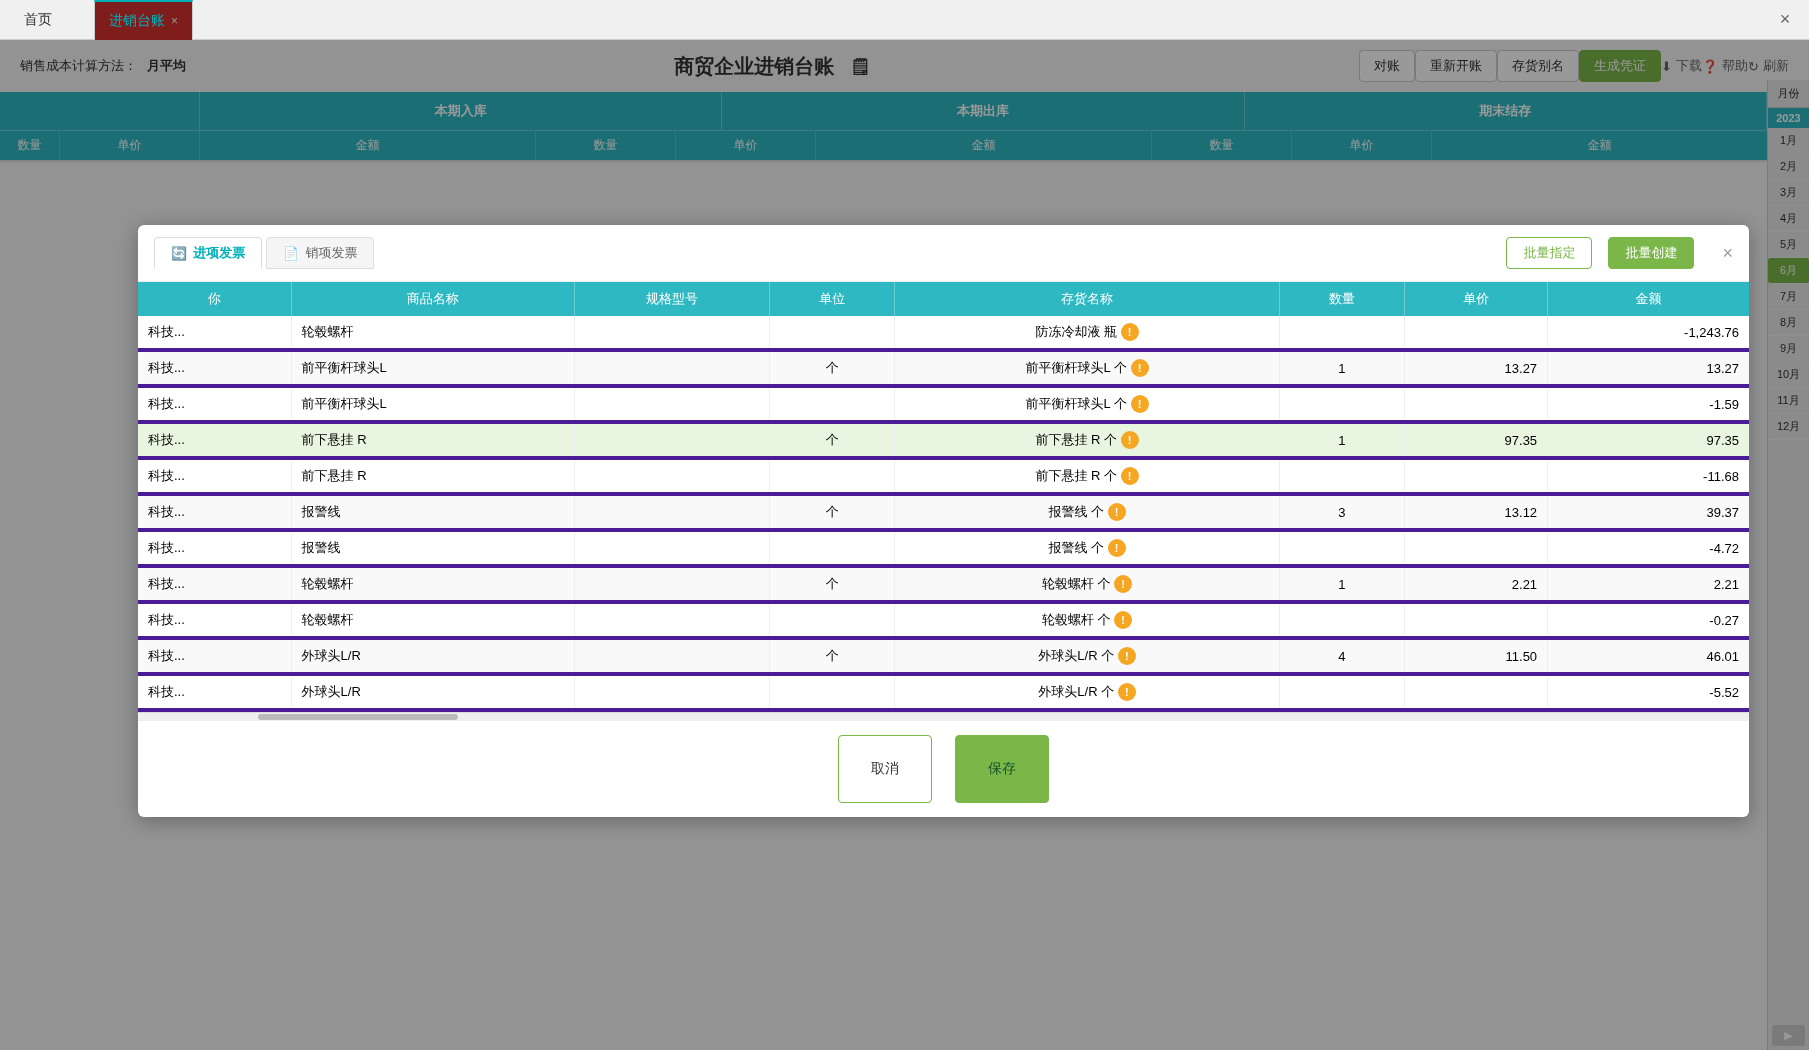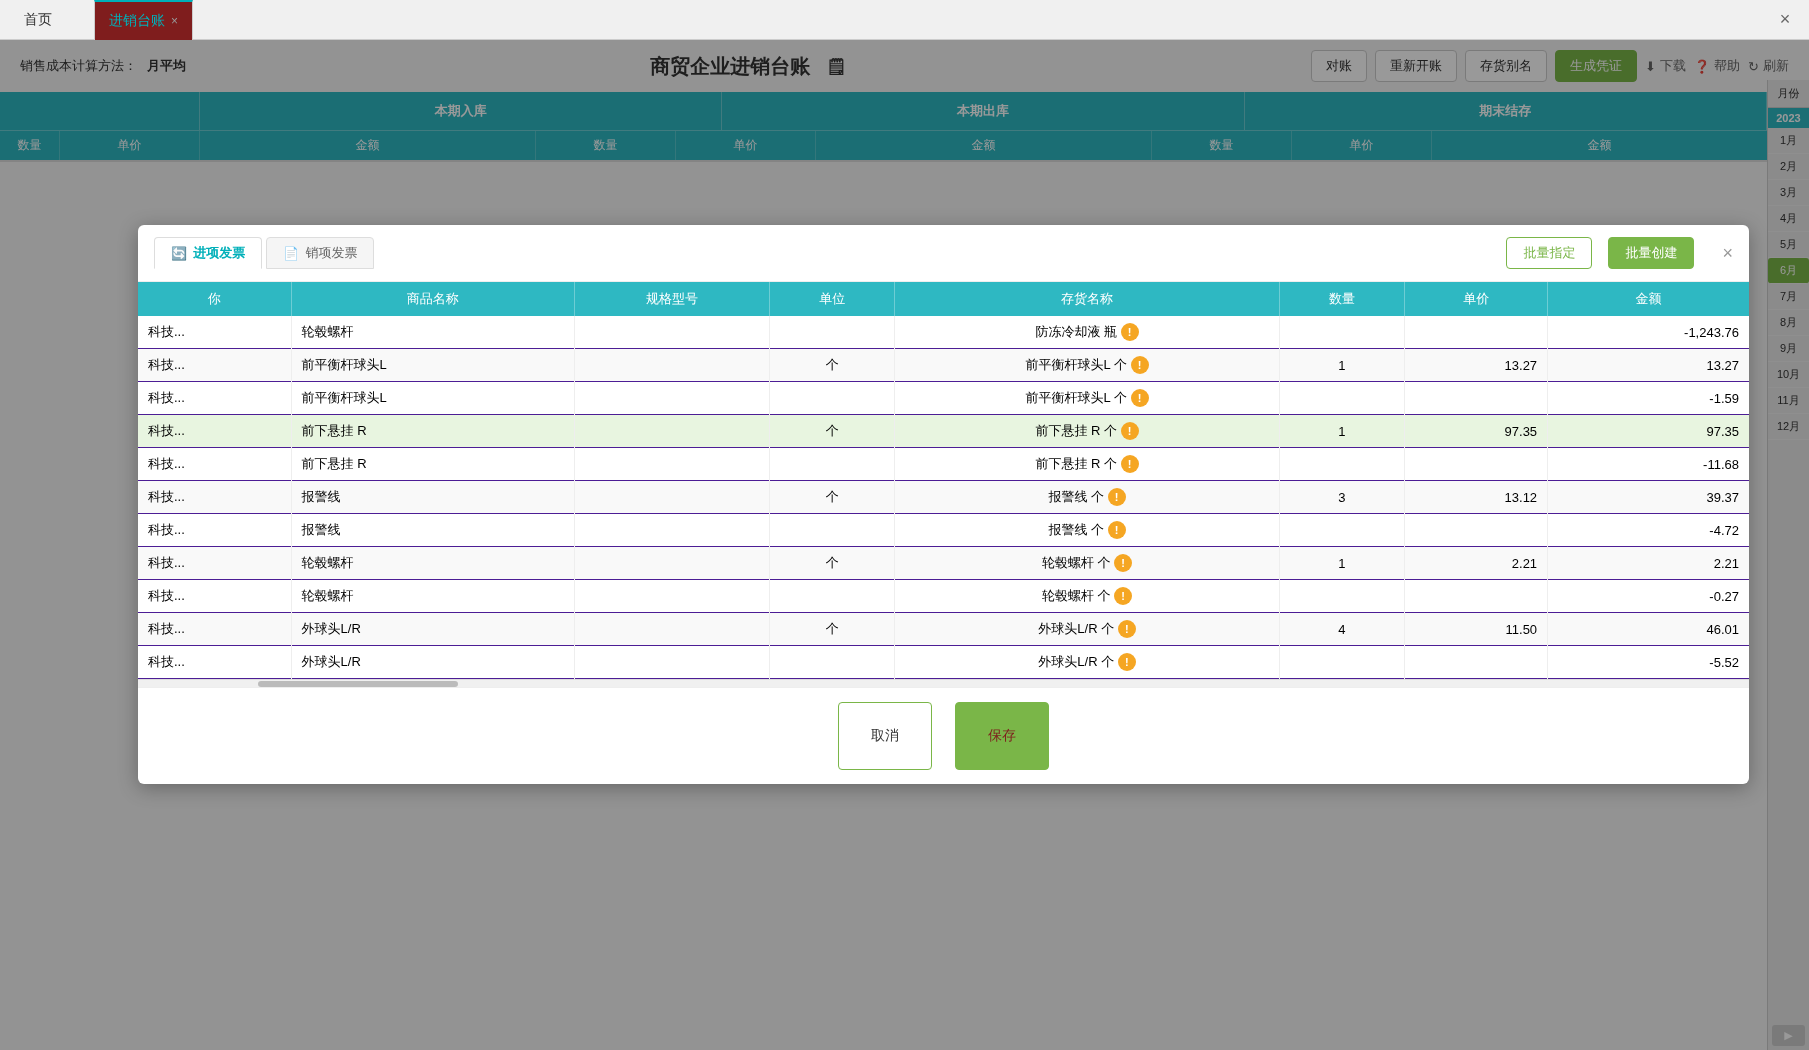--- a/index.html
+++ b/index.html
@@ -32,21 +32,21 @@
     .toolbar {
       display: flex; align-items: center; padding: 10px 20px;
       background: #f5f5f5; gap: 10px;
     }
     .toolbar-label { font-size: 13px; color: #333; }
     .toolbar-value { font-size: 13px; color: #333; font-weight: bold; }
     .toolbar-title {
       flex: 1; text-align: center; font-size: 20px; font-weight: bold; color: #333;
       display: flex; align-items: center; justify-content: center; gap: 16px;
     }
-    .toolbar-actions { display: flex; gap: 8px; align-items: center; }
+    .toolbar-actions { display: flex; align-items: center; }
     .btn {
       padding: 6px 14px; border-radius: 4px; cursor: pointer; font-size: 13px;
       border: 1px solid #ccc; background: #fff; color: #333;
     }
     .btn-primary { background: #7ab648; color: #fff; border-color: #7ab648; }
     .btn-outline { background: #fff; border: 1px solid #ccc; color: #333; }
     .toolbar-icon { color: #666; cursor: pointer; display: flex; align-items: center; gap: 4px; font-size: 13px; }
 
     
     .modal-backdrop {
@@ -80,21 +80,21 @@
     .btn-batch-specify { background: #fff; border: 1px solid #7ab648; color: #7ab648; }
     .btn-batch-create { background: #7ab648; border: 1px solid #7ab648; color: #fff; }
     .modal-close { cursor: pointer; font-size: 18px; color: #999; margin-left: 12px; }
 
     
     .modal-table-wrap { overflow: auto; flex: 1; }
     .modal-table { width: 100%; border-collapse: collapse; font-size: 13px; }
     .modal-table thead tr { background: #2eb8c2; color: #fff; }
     .modal-table thead th { padding: 8px 10px; text-align: center; border-right: 1px solid rgba(255,255,255,0.3); white-space: nowrap; font-weight: normal; }
     .modal-table thead th:last-child { border-right: none; }
-    .modal-table tbody tr { border-bottom: 1px solid #4c1d95; }
+    .modal-table tbody tr { border-bottom: 4px solid #4c1d95; }
     .modal-table tbody tr:nth-child(even) { background: #f9f9f9; }
     .modal-table tbody tr.highlighted { background: #e8f5e0; }
     .modal-table tbody td { padding: 7px 10px; text-align: center; border-right: 1px solid #eee; white-space: nowrap; }
     .modal-table tbody td:last-child { border-right: none; }
     .modal-table tbody td.text-right { text-align: right; }
     .modal-table tbody td.text-left { text-align: left; }
 
     
     .warn-icon {
       display: inline-flex; align-items: center; justify-content: center;
@@ -111,21 +111,21 @@
       position: absolute; left: 120px; width: 200px; height: 6px;
       top: 1px; background: #bbb; border-radius: 3px;
     }
 
     
     .modal-footer {
       padding: 14px; display: flex; justify-content: center; gap: 8px;
       border-top: 1px solid #eee;
     }
     .btn-cancel { padding: 8px 32px; border: 1px solid #7ab648; background: #fff; color: #333; border-radius: 4px; cursor: pointer; font-size: 14px; }
-    .btn-save { padding: 24px 32px; border: 1px solid #7ab648; background: #7ab648; color: #7f1d1d; border-radius: 4px; cursor: pointer; font-size: 14px; margin-left: 15px; }
+    .btn-save { padding: 24px 32px; border: 1px solid #7ab648; background: #7ab648; color: #14532d; border-radius: 4px; cursor: pointer; font-size: 14px; margin-left: 15px; }
 
     .side-panel {
       position: absolute; right: 0; top: 40px; bottom: 0; width: 42px;
       background: #e8e8e8; border-left: 1px solid #ccc;
       display: flex; flex-direction: column;
     }
     .side-panel-header { padding: 6px 2px; text-align: center; font-size: 11px; color: #333; border-bottom: 1px solid #ccc; }
     .side-panel-year { background: #2eb8c2; color: #fff; padding: 4px 2px; text-align: center; font-size: 11px; font-weight: bold; }
     .side-panel-month { padding: 5px 2px; text-align: center; font-size: 11px; color: #333; border-bottom: 1px solid #eee; cursor: pointer; }
     .side-panel-month.active-month { background: #7ab648; color: #fff; border-radius: 3px; }

